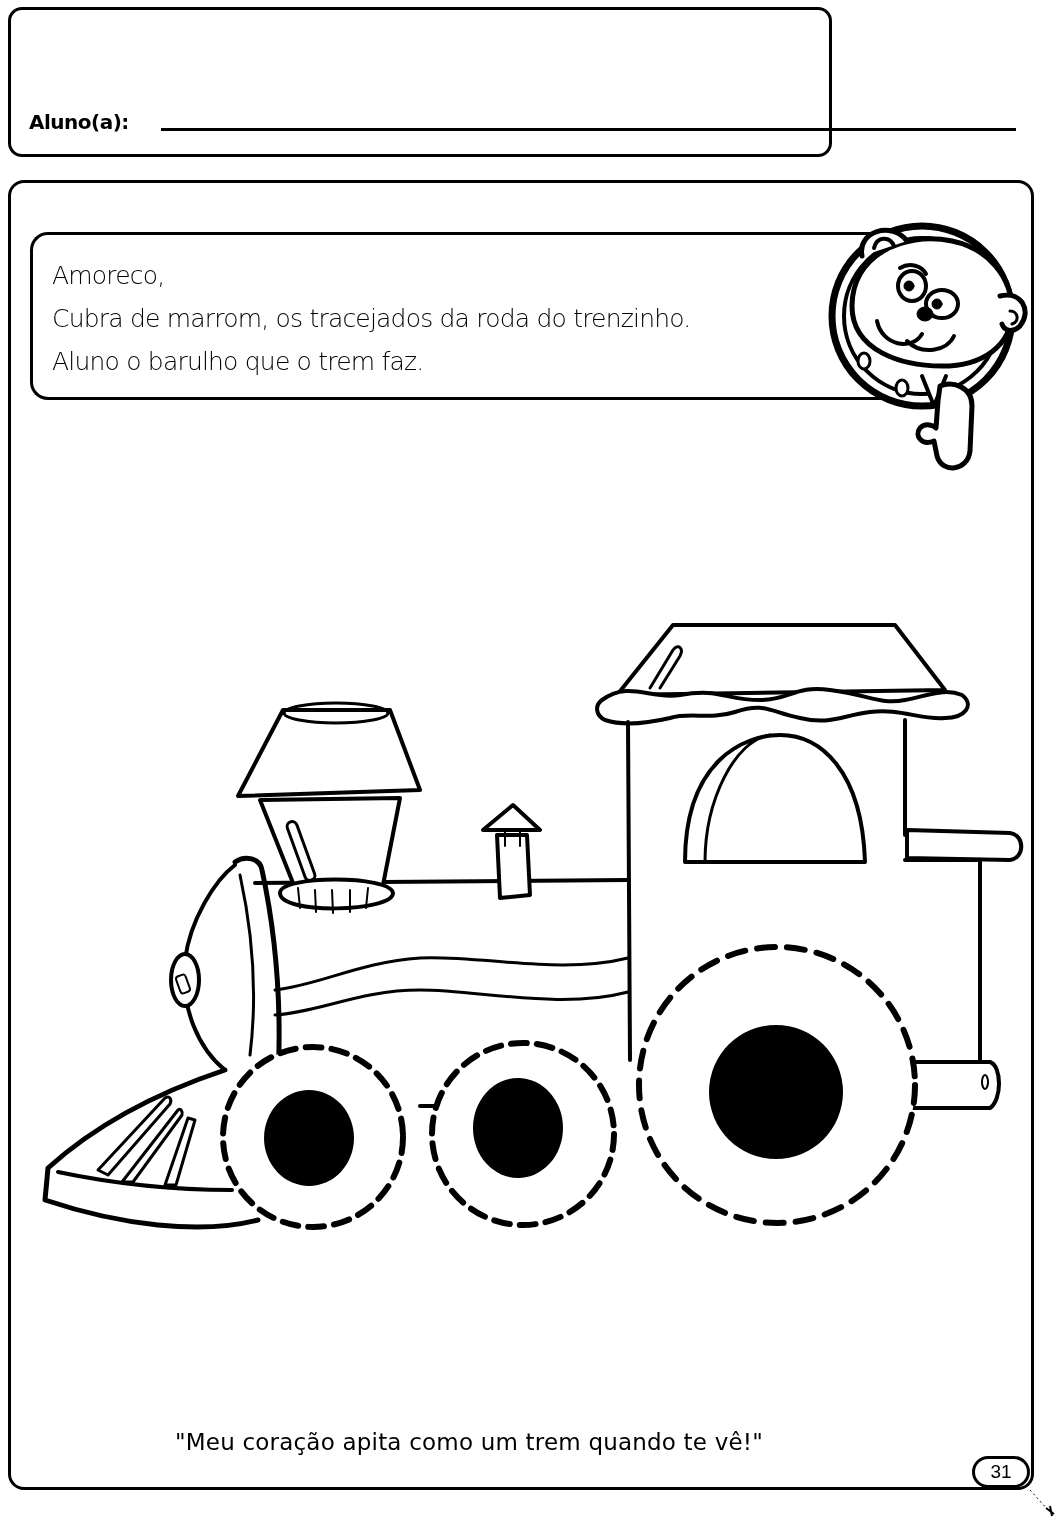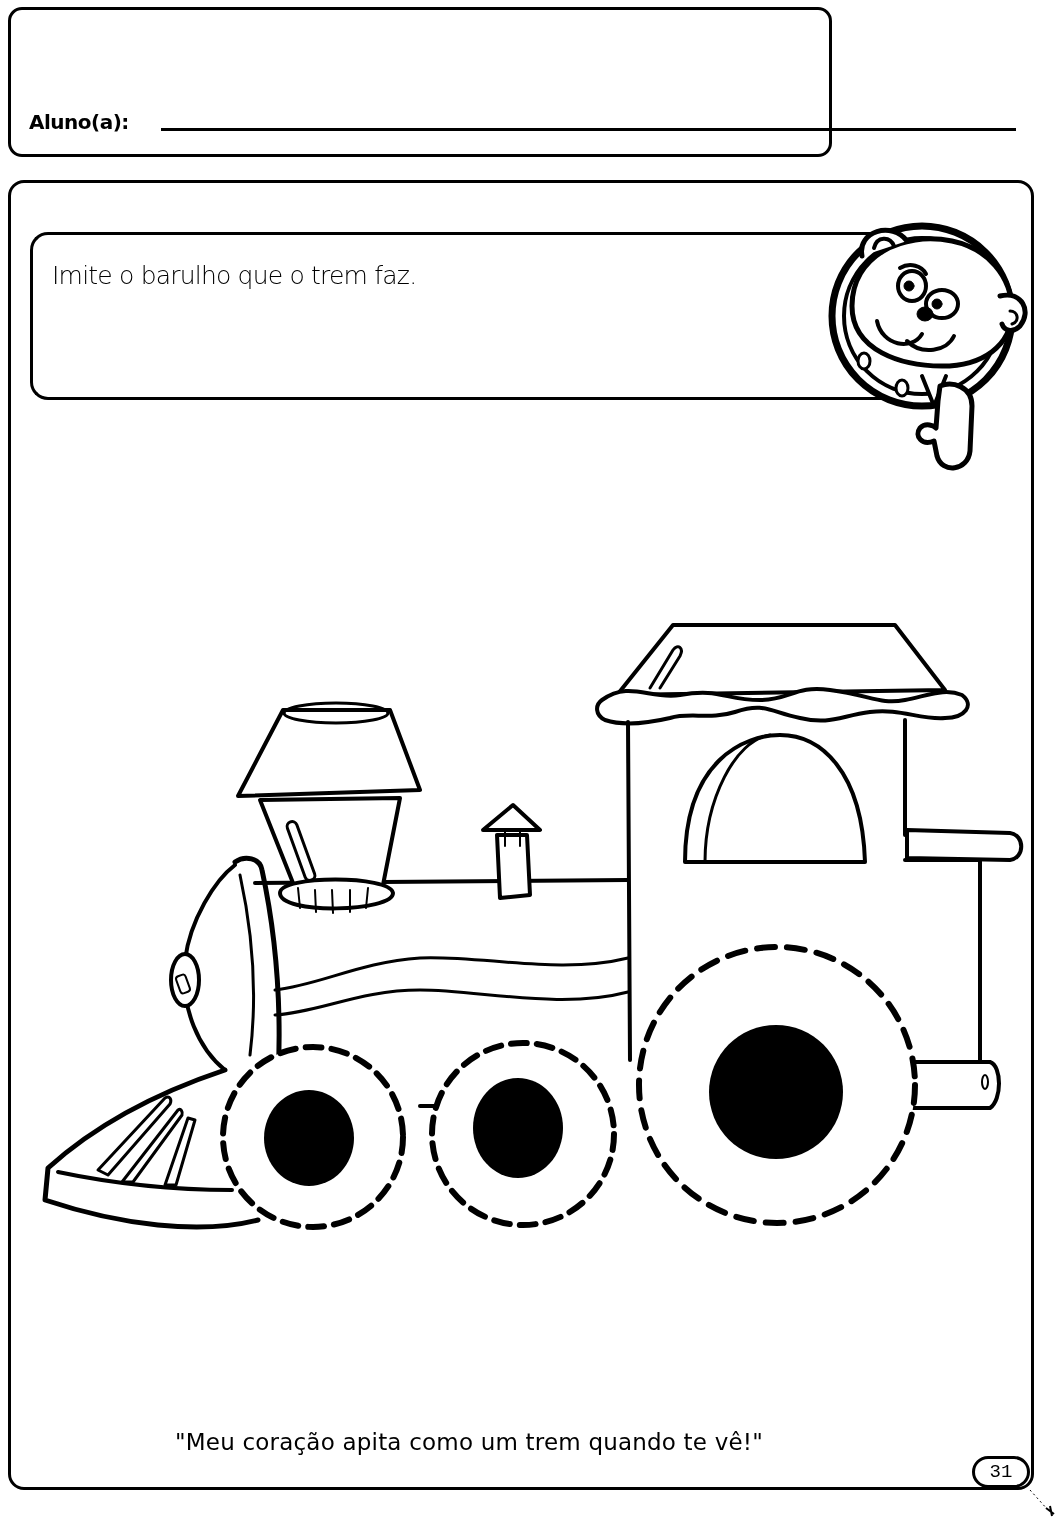--- a/index.html
+++ b/index.html
@@ -7,36 +7,38 @@
   .header-box { position: absolute; left: 8px; top: 7px; width: 824px; height: 150px; border: 3px solid #000; border-radius: 14px; box-sizing: border-box; }
   .student-label { position: absolute; left: 18px; top: 100px; font-family: "DejaVu Sans", sans-serif; font-weight: bold; font-size: 20px; letter-spacing: -0.5px; }
   .student-line { position: absolute; left: 150px; top: 118px; width: 855px; height: 0; border-top: 3px solid #000; }
   .main-box { position: absolute; left: 8px; top: 180px; width: 1026px; height: 1310px; border: 3px solid #000; border-radius: 16px; box-sizing: border-box; }
   .instr-box { position: absolute; left: 30px; top: 232px; width: 860px; height: 168px; border: 3px solid #000; border-right: none; border-radius: 18px 0 0 18px; box-sizing: border-box; }
   .instr-text { position: absolute; left: 52px; top: 254px; font-family: "DejaVu Sans", sans-serif; font-size: 25px; line-height: 43px; letter-spacing: -0.8px; font-weight: 300; }
   .instr-text div { white-space: nowrap; }
   .bear { position: absolute; left: 822px; top: 216px; width: 220px; height: 270px; }
   .train { position: absolute; left: 0; top: 600px; width: 1059px; height: 660px; }
   .quote { position: absolute; left: 175px; top: 1429px; font-family: "DejaVu Sans", sans-serif; font-size: 23px; letter-spacing: 0.2px; white-space: nowrap; }
-  .page-num { position: absolute; left: 972px; top: 1456px; width: 58px; height: 32px; border: 3px solid #000; border-radius: 18px; background: #fff; box-sizing: border-box; text-align: center; font-family: Liberation Mono, monospace; font-size: 19px; line-height: 26px; }
+  .page-num { position: absolute; left: 972px; top: 1456px; width: 58px; height: 32px; border: 3px solid #000; border-radius: 18px; background: #fff; box-sizing: border-box; text-align: center; font-family: Liberation Sans, sans-serif; font-size: 19px; line-height: 26px; }
   .scan-mark { position: absolute; left: 1028px; top: 1488px; width: 30px; height: 30px; }
 </style>
 </head>
 <body>
 
 <div class="header-box">
   <span class="student-label">Aluno(a):</span>
   <div class="student-line"></div>
 </div>
 
 <div class="main-box"></div>
 
 <div class="instr-box"></div>
 <div class="instr-text">
-  <div>Imite o barulho que o trem faz.</div>
+  <div>Amoreco,</div>
+  <div>Cubra de marrom, os tracejados da roda do trenzinho.</div>
+  <div>Aluno o barulho que o trem faz.</div>
 </div>
 
 <svg class="bear" viewBox="0 0 220 270" fill="none" stroke="#000" stroke-linecap="round" stroke-linejoin="round">
 
   <circle cx="100" cy="100" r="90" stroke-width="7" fill="#fff"></circle>
   <circle cx="100" cy="100" r="78" stroke-width="4"></circle>
 
   <ellipse cx="42" cy="145" rx="6" ry="8" stroke-width="3" fill="#fff"></ellipse>
   <ellipse cx="80" cy="172" rx="6" ry="8" stroke-width="3" fill="#fff"></ellipse>
 

